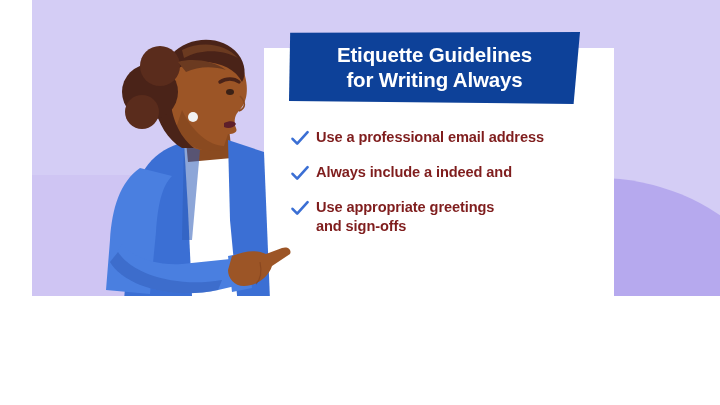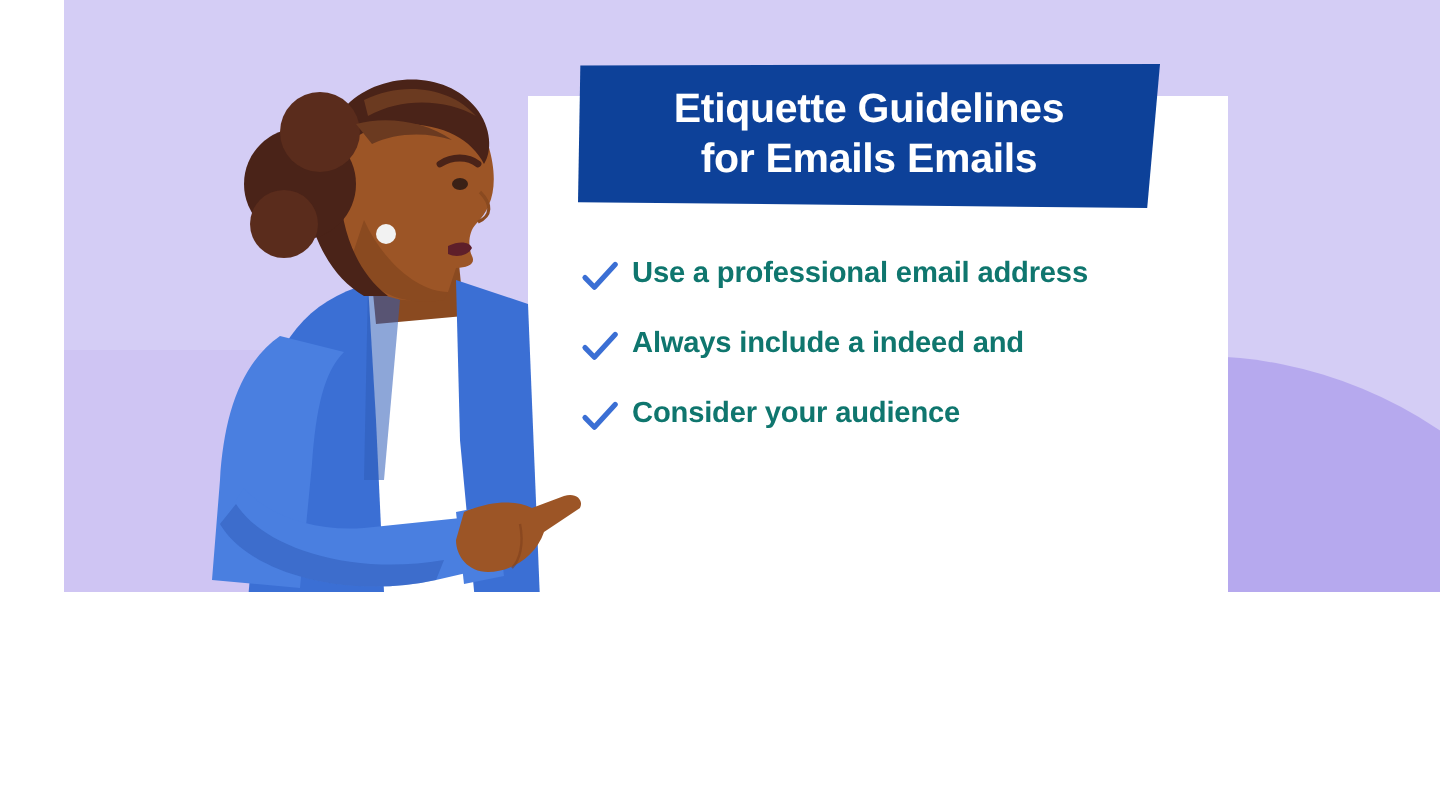--- a/index.html
+++ b/index.html
@@ -101,21 +101,21 @@
   }
   .check-icon {
     flex: 0 0 auto;
     width: 20px;
     height: 20px;
     margin-top: 1px;
     margin-right: 6px;
   }
   .check-icon svg { display: block; }
   .bullet-text {
-    color: #0f766e;
+    color: #7f1d1d;
     font-size: 14.6px;
     font-weight: bold;
     line-height: 1.33;
     letter-spacing: -0.1px;
   }
   .bullet-text .ln { display: block; }
 
   
   .logo {
     position: absolute;
@@ -220,21 +220,21 @@
 
       <path d="M192 123 C198 120 203 121 204 124 C202 128 196 129 192 127 Z" fill="#5E1F2A"></path>
 
       <path d="M208 96 C214 102 214 108 207 111" stroke="#8A4A20" stroke-width="1.6" fill="none"></path>
     </g>
   </svg>
 
   <div class="banner">
     <div class="banner-title">
       <span class="ln">Etiquette Guidelines</span>
-      <span class="ln">for Emails Emails</span>
+      <span class="ln">for Writing Always</span>
     </div>
   </div>
 
   <div class="list">
 
     <div class="bullet">
       <span class="check-icon">
         <svg width="20" height="20" viewBox="0 0 20 20" xmlns="http://www.w3.org/2000/svg">
           <path d="M2.5 9.8 L7.2 14.6 L17.6 3.2" stroke="#3B6FD4" stroke-width="2.6" fill="none" stroke-linecap="round" stroke-linejoin="round"></path>
         </svg>
@@ -248,31 +248,32 @@
       <span class="check-icon">
         <svg width="20" height="20" viewBox="0 0 20 20" xmlns="http://www.w3.org/2000/svg">
           <path d="M2.5 9.8 L7.2 14.6 L17.6 3.2" stroke="#3B6FD4" stroke-width="2.6" fill="none" stroke-linecap="round" stroke-linejoin="round"></path>
         </svg>
       </span>
       <span class="bullet-text">
         <span class="ln">Always include a indeed and</span>
       </span>
     </div>
 
-
     <div class="bullet">
       <span class="check-icon">
         <svg width="20" height="20" viewBox="0 0 20 20" xmlns="http://www.w3.org/2000/svg">
           <path d="M2.5 9.8 L7.2 14.6 L17.6 3.2" stroke="#3B6FD4" stroke-width="2.6" fill="none" stroke-linecap="round" stroke-linejoin="round"></path>
         </svg>
       </span>
       <span class="bullet-text">
-        <span class="ln">Consider your audience</span>
-      </span>
-    </div>
+        <span class="ln">Use appropriate greetings</span>
+        <span class="ln">and sign-offs</span>
+      </span>
+    </div>
+
 
 
   </div>
 
   <div class="logo">
     <svg width="104" height="40" viewBox="0 0 104 40" xmlns="http://www.w3.org/2000/svg">
       <path d="M3 13 C8 4 20 1 28 6" stroke="#2557A7" stroke-width="1.7" fill="none" stroke-linecap="round"></path>
     </svg>
     <div class="logo-text">indeed</div>
   </div>

